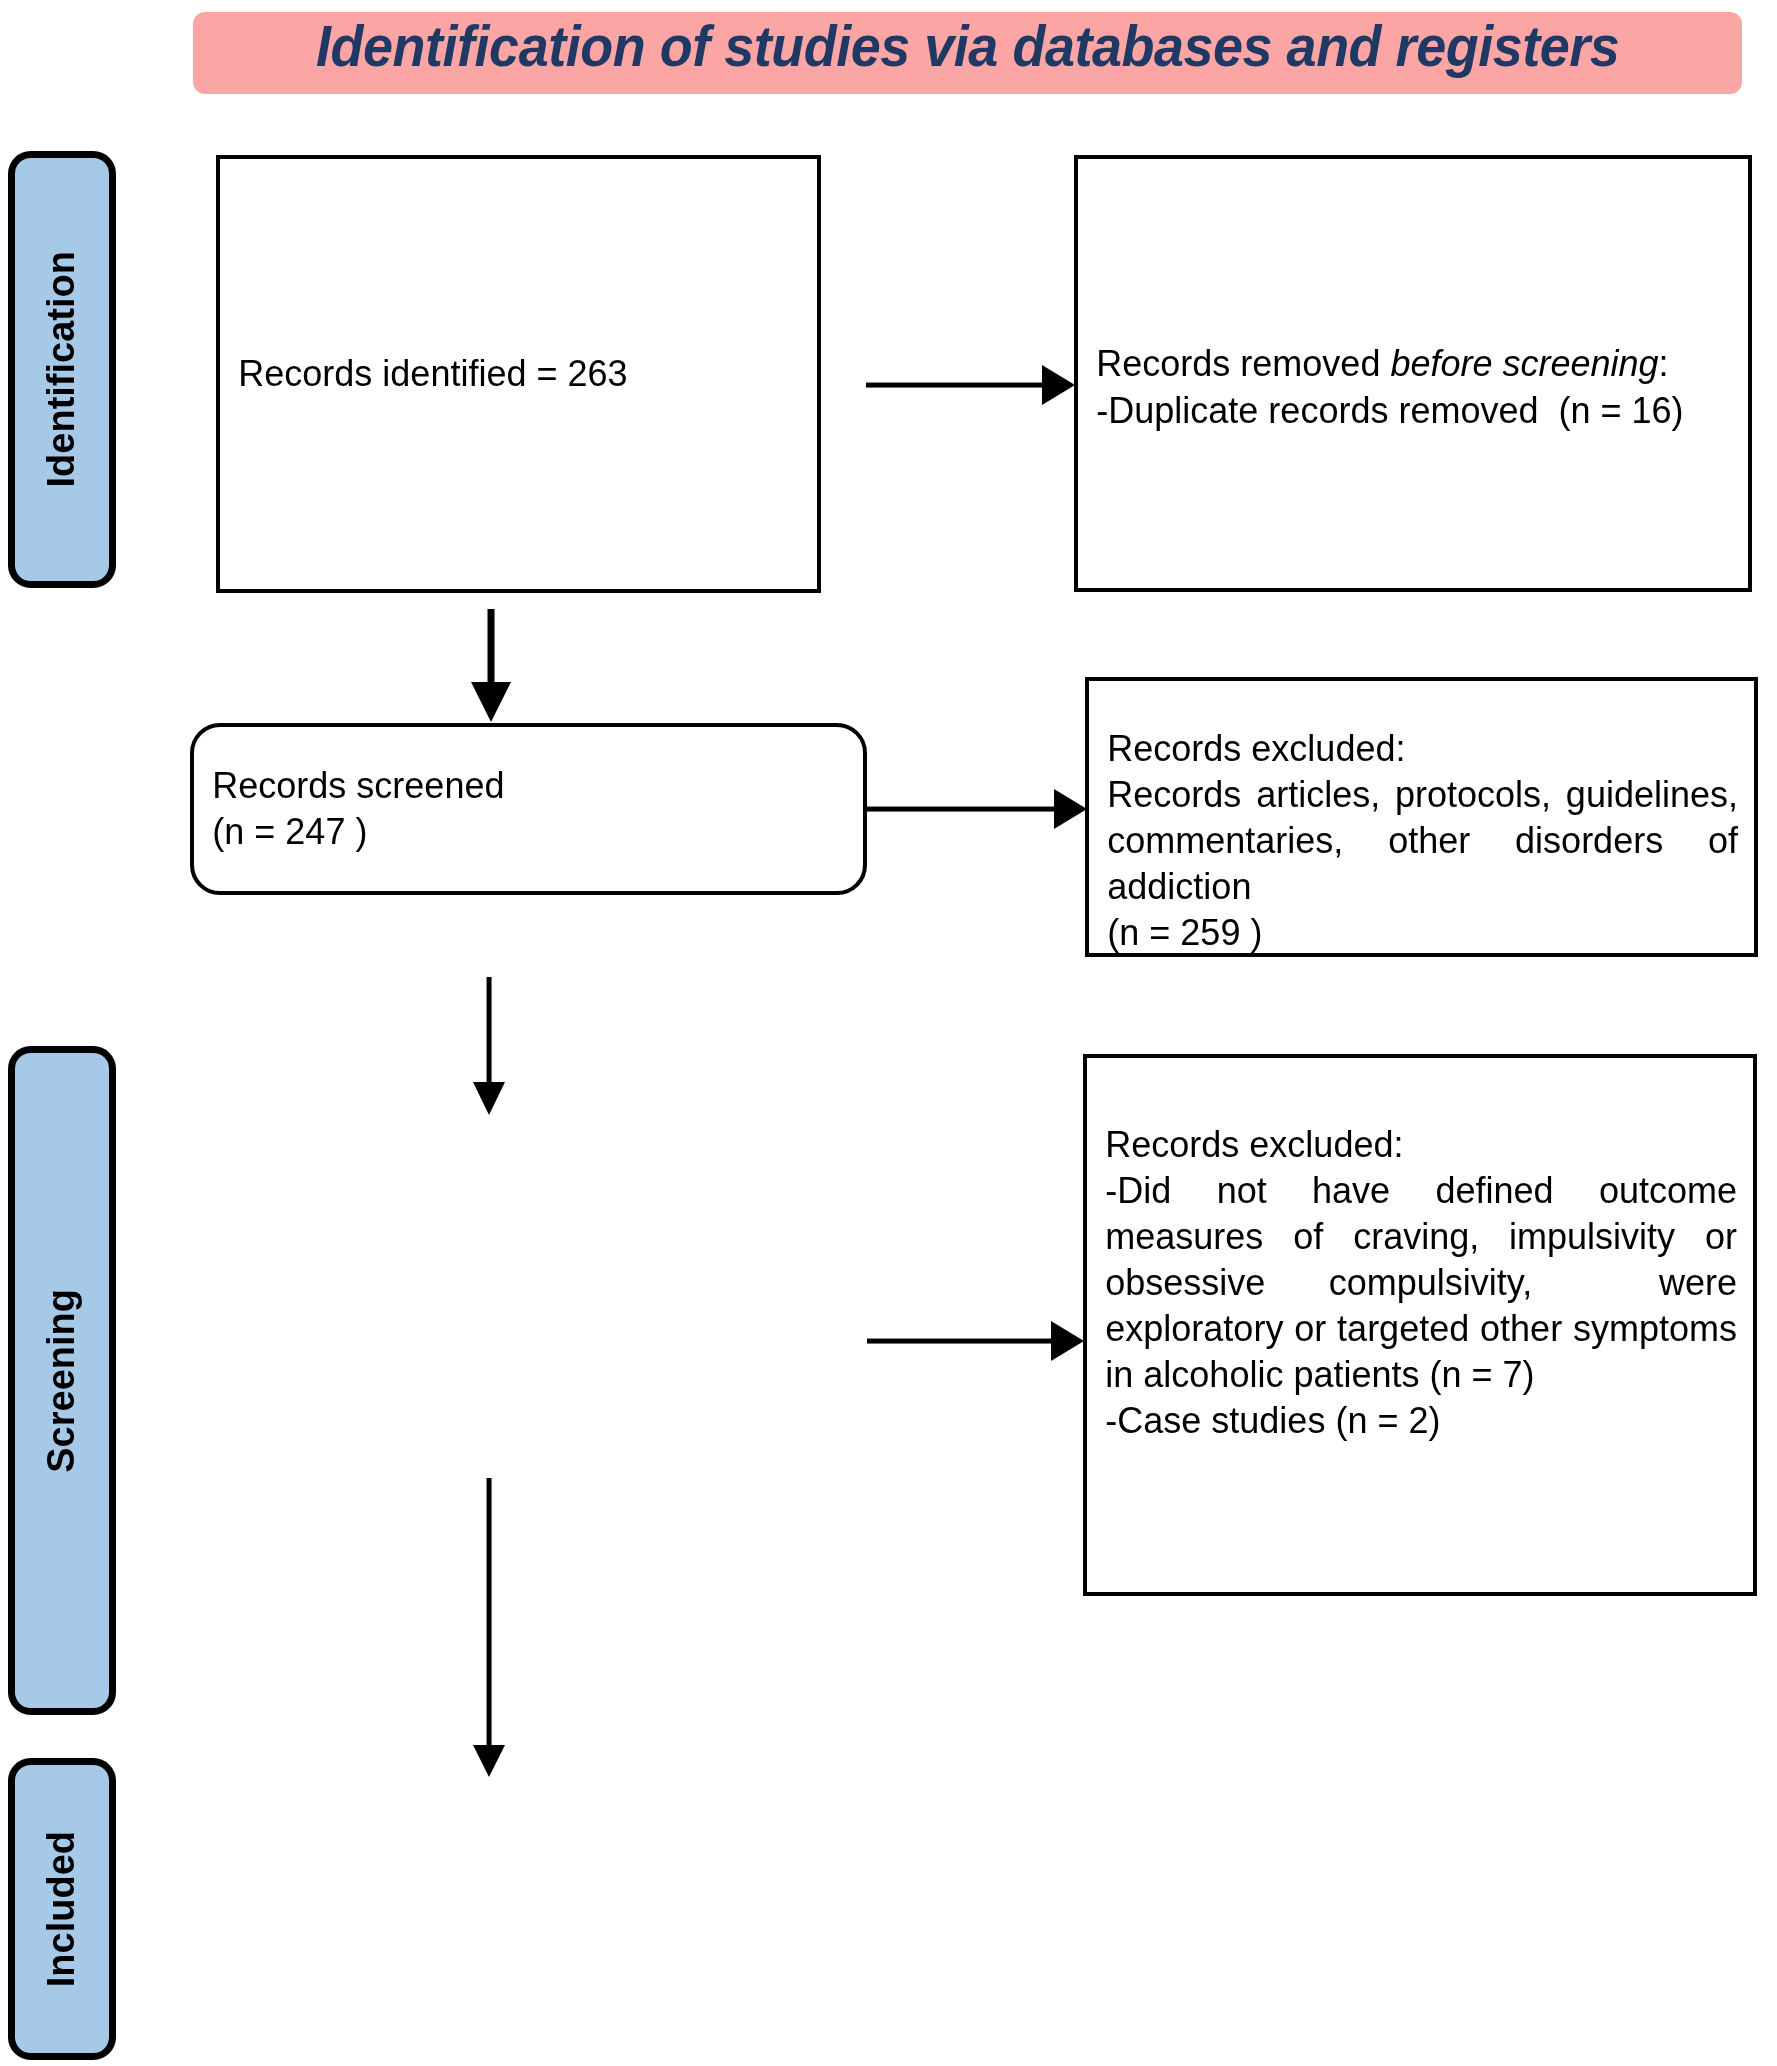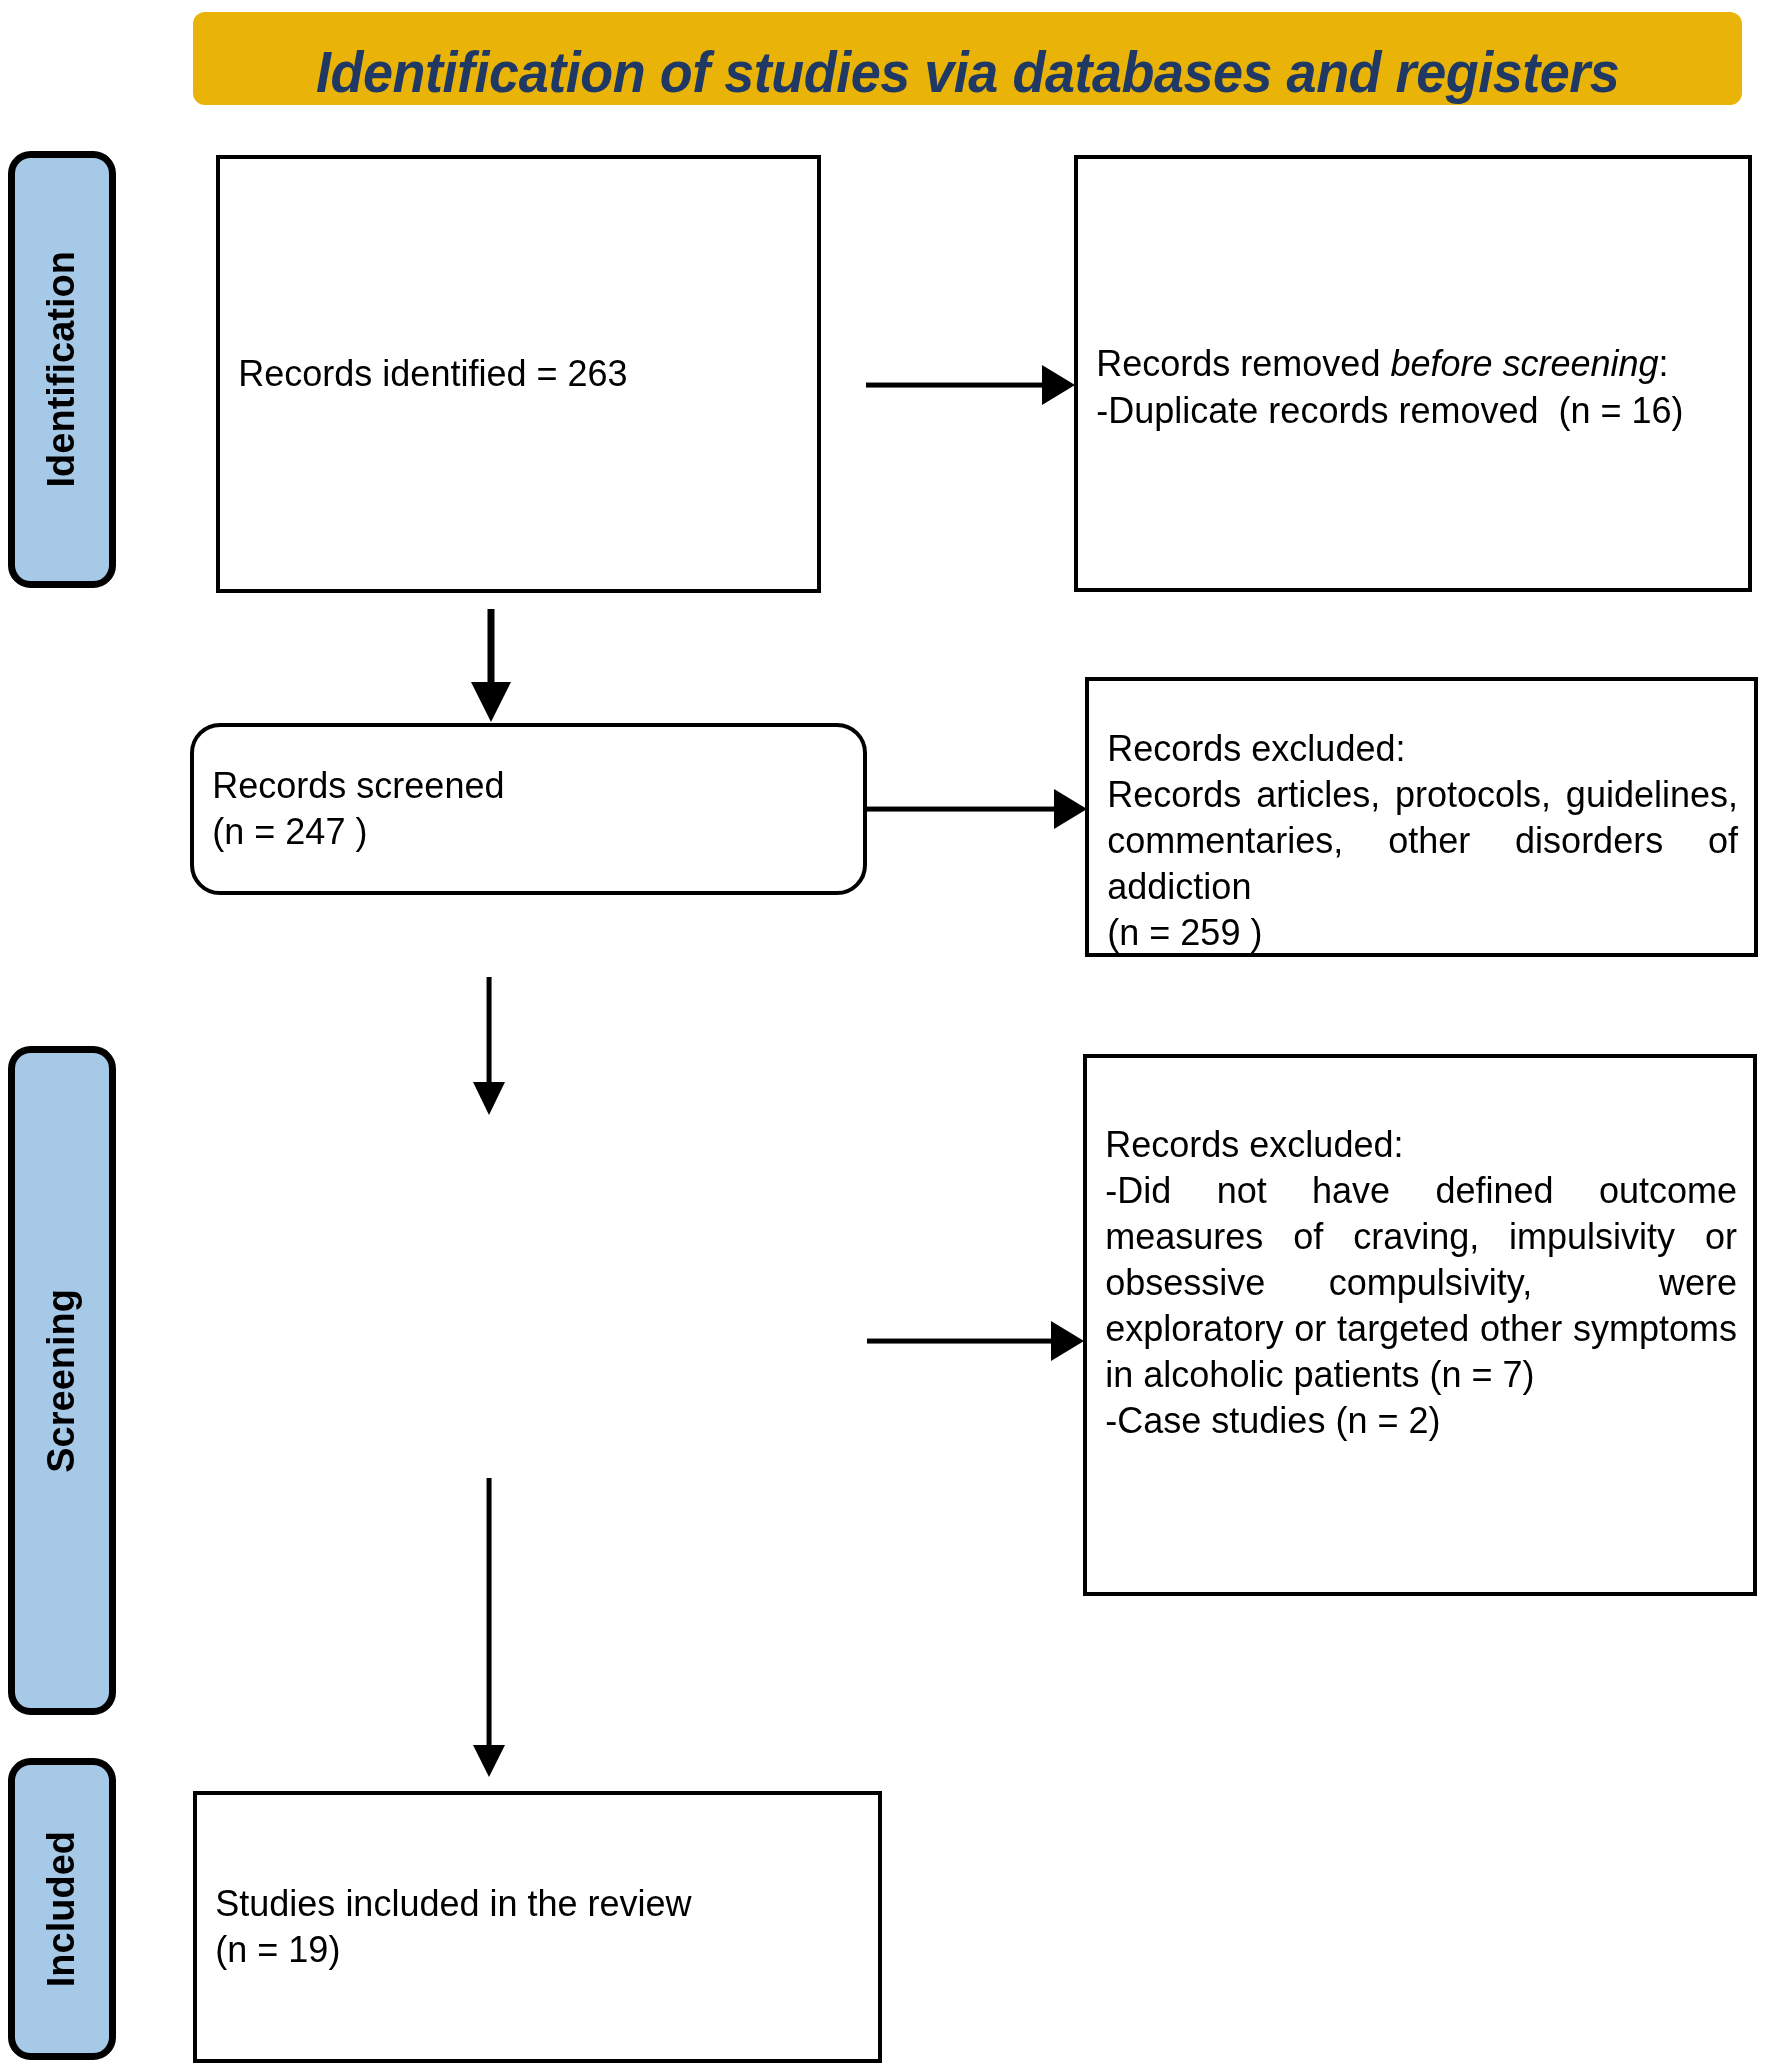--- a/index.html
+++ b/index.html
@@ -17,25 +17,25 @@
     background: #ffffff;
     overflow: hidden;
   }
 
   
   .title-banner {
     position: absolute;
     left: 193px;
     top: 12px;
     width: 1549px;
-    height: 93px;
-    background: #eab308;
+    height: 82px;
+    background: #fca5a5;
     border-radius: 12px;
     display: flex;
-    align-items: flex-end;
+    align-items: flex-start;
     justify-content: center;
     box-sizing: border-box;
   }
   .title-text {
     font-family: "Liberation Sans", sans-serif;
     font-weight: bold;
     font-style: italic;
     font-size: 58px;
     color: #1F3864;
     letter-spacing: -0.5px;
@@ -213,19 +213,15 @@
   <div class="arrow-h" style="left:867px; top:1341px; width:217px;">
     <div class="shaft" style="width:186px;"></div>
     <div class="head"></div>
   </div>
 
   <div class="arrow-v" style="left:489px; top:1478px; height:299px;">
     <div class="shaft" style="width:4.9px; height:270px; transform:translateX(-50%);"></div>
     <div class="head" style="border-top-width:32px; border-left-width:16px; border-right-width:16px;"></div>
   </div>
 
-  <div class="flow-box" style="left:193px; top:1791px; width:689px; height:272px;">
-    <div class="flow-box-text"><span>Studies included in the review</span>
-<span>(n = 19)</span></div>
-  </div>
 
 </div>
 
 
 </body></html>

